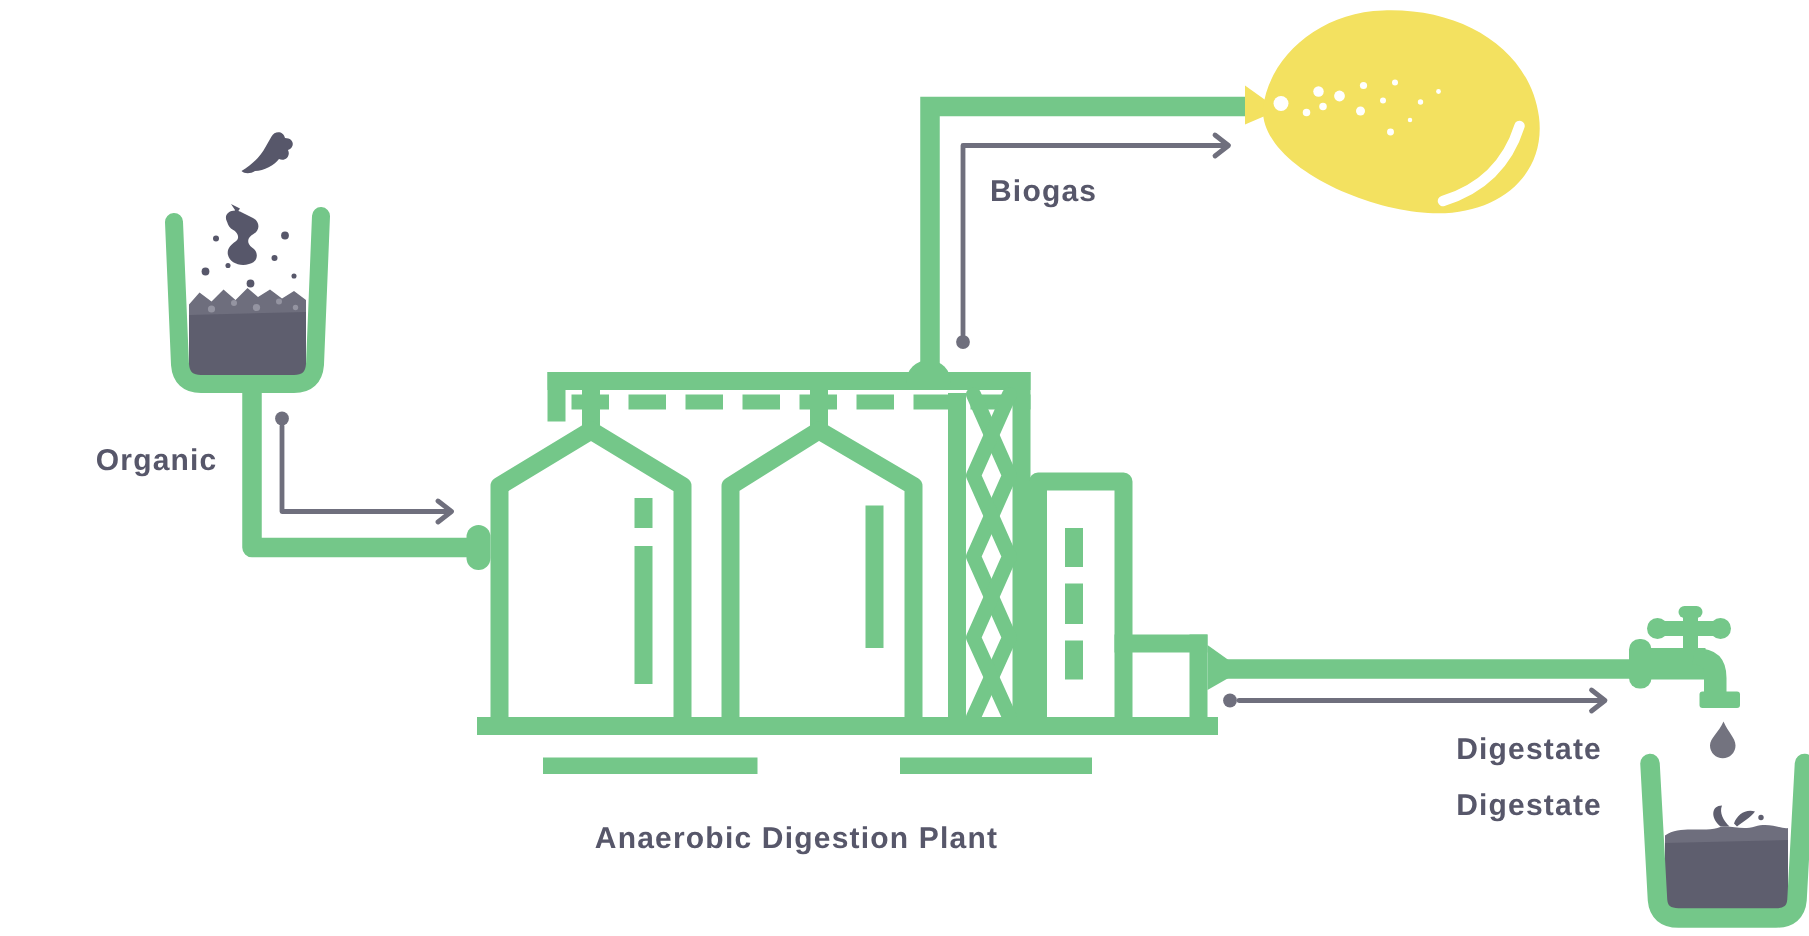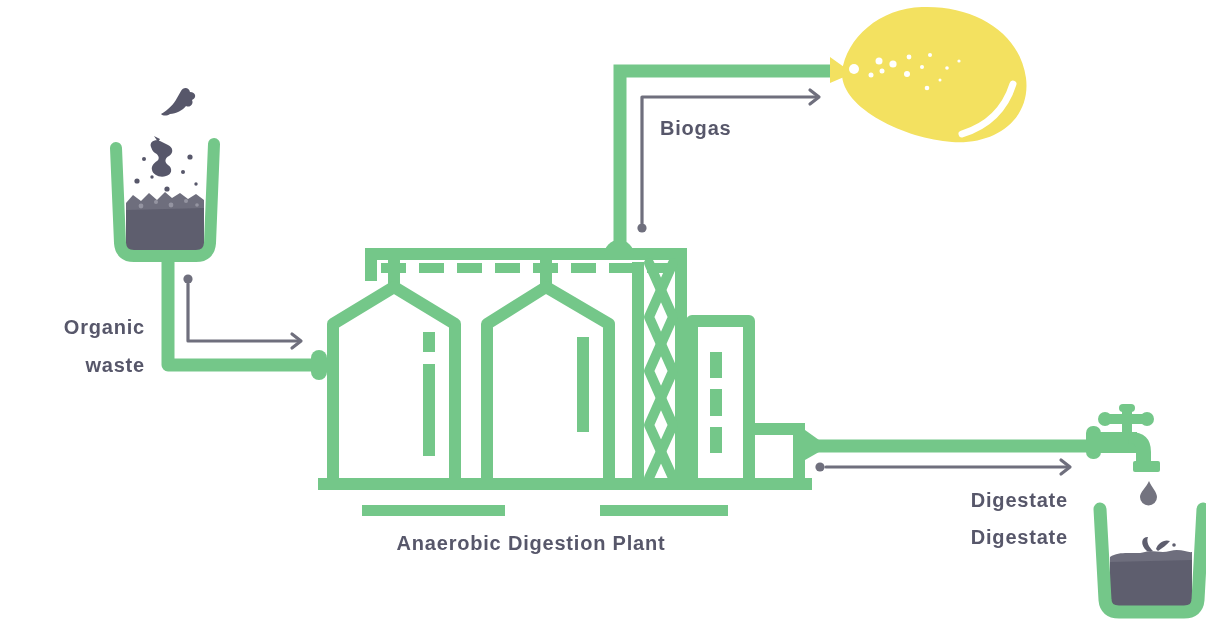--- a/index.html
+++ b/index.html
@@ -5,23 +5,23 @@
   html,body{margin:0;padding:0;background:#fff;}
   .stage{
     position:relative;width:1206px;height:624px;background:var(--white,#ffffff);
     font-family:"Liberation Sans","DejaVu Sans",sans-serif;overflow:hidden;
   }
   .stage svg{position:absolute;left:0;top:0;}
   .lbl{
     position:absolute;color:var(--slate,#57576A);font-weight:700;
     font-size:20px;letter-spacing:0.8px;line-height:38px;white-space:nowrap;
   }
-  .lbl-organic{left:0;top:308px;width:145px;text-align:right;}
+  .lbl-organic{left:0;top:288px;width:145px;text-align:right;}
   .lbl-biogas{left:660px;top:109px;}
-  .lbl-plant{left:300px;top:524px;width:462px;text-align:center;}
+  .lbl-plant{left:300px;top:540px;width:462px;text-align:center;}
   .lbl-digestate{left:848px;top:482px;width:220px;text-align:right;line-height:37px;}
   .green-stroke{stroke:var(--green,#74C789);fill:none;}
   .green-fill{fill:var(--green,#74C789);}
   .slate-fill{fill:var(--slate,#57576A);}
   .waste-fill{fill:var(--waste,#5E5E6E);}
   .waste-light{fill:var(--waste_light,#6E6E7D);}
   .speck{fill:var(--speck,#9494A1);}
   .arrow{stroke:var(--arrow,#6F6F7D);fill:none;stroke-width:3.2;stroke-linecap:round;stroke-linejoin:round;}
   .arrow-dot{fill:var(--arrow,#6F6F7D);}
   .yellow-fill{fill:var(--yellow,#F3E160);}
@@ -177,21 +177,20 @@
     </g>
     <g>
       <circle class="arrow-dot" cx="820" cy="467" r="4.6"></circle>
       <path class="arrow" d="M826,467 L1068,467"></path>
       <path class="arrow" d="M1061,460 L1070,467 L1061,474"></path>
     </g>
   </svg>
 
   <div class="lbl lbl-organic">
     <div>Organic</div>
-    <div>waste</div>
   </div>
 
   <div class="lbl lbl-biogas">Biogas</div>
 
   <div class="lbl lbl-plant">Anaerobic Digestion Plant</div>
 
   <div class="lbl lbl-digestate">
     <div>Digestate</div>
     <div>Digestate</div>
   </div>

